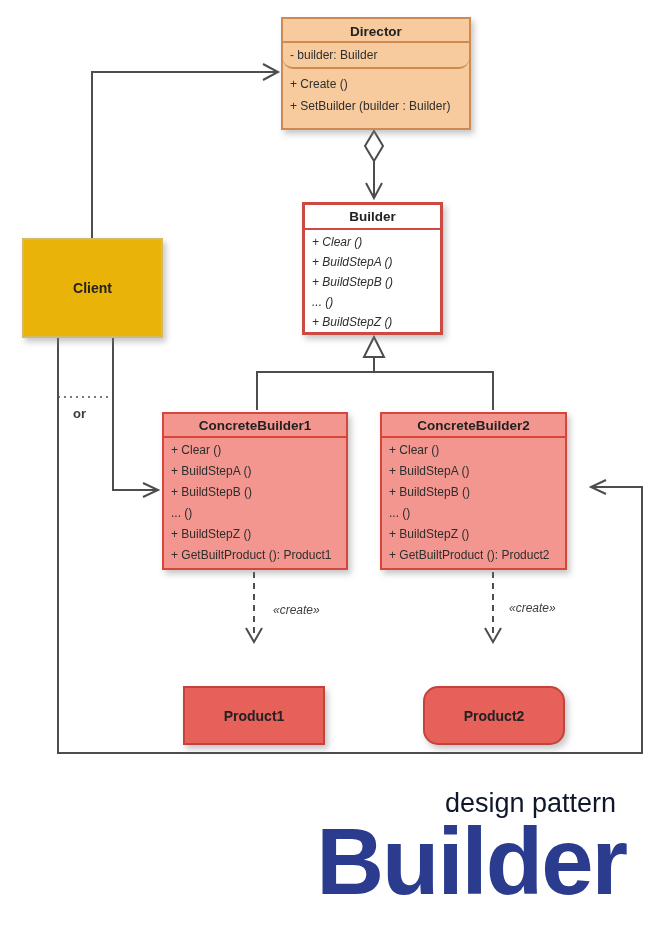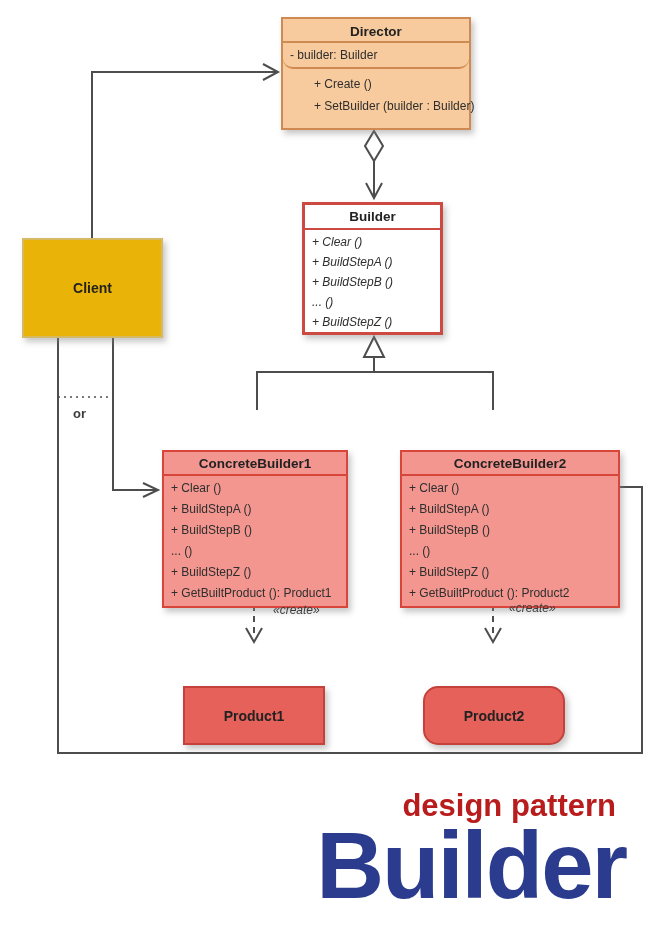--- a/index.html
+++ b/index.html
@@ -18,60 +18,60 @@
   .uml-title { font-weight:bold; font-size:13.5px; text-align:center; color:#222; }
   .uml-line  { font-size:12px; color:#2e2e2e; padding-left:7px; white-space:nowrap; }
 
   
   .director { left:281px; top:17px; width:190px; height:113px;
               background:#F7CB9D; border:2px solid #CE8A50; }
   .director .uml-title { height:24px; line-height:25px; border-bottom:2px solid #CE8A50; }
   .director .attrs  { height:26px; border-bottom:2px solid #CE8A50;border-radius:10px; }
   .director .attrs .uml-line { line-height:25px; }
   .director .methods { padding-top:4px; }
-  .director .methods .uml-line { line-height:22px;margin-left:24px; }
+  .director .methods .uml-line { line-height:22px; }
 
   
   .builder { left:302px; top:202px; width:141px; height:133px;
              background:#ffffff; border:3px solid #CC4A41; }
   .builder .uml-title { height:25px; line-height:24px; border-bottom:2px solid #CC4A41; }
   .builder .methods { padding-top:2px; }
   .builder .methods .uml-line { line-height:20px; font-style:italic; }
 
   
   .client { left:22px; top:238px; width:141px; height:100px;
             background:#eab308; border:2px solid #D5B964;
             display:flex; align-items:center; justify-content:center; }
   .client .uml-title { font-size:14px; }
 
   
-  .cb { background:#F2968F; border:2px solid #D8453B; width:186px; height:158px;margin-top:38px; }
+  .cb { background:#F2968F; border:2px solid #D8453B; width:186px; height:158px; }
   .cb1 { left:162px; top:412px; }
-  .cb2 { left:400px; top:412px; width:220px; }
+  .cb2 { left:380px; top:412px; width:187px; }
   .cb .uml-title { height:24px; line-height:23px; border-bottom:2px solid #D8453B; }
   .cb .methods { padding-top:2px; }
   .cb .methods .uml-line { line-height:21px; }
 
   
   .product { background:#E7615B; border:2px solid #C4423A; width:142px; height:59px;
              display:flex; align-items:center; justify-content:center;margin-top:42px; }
   .product1 { left:183px; top:644px; }
   .product2 { left:423px; top:644px;border-radius:15px; }
   .product .uml-title { font-size:14px; }
 
   
   .lbl { position:absolute; z-index:2; color:#3c3c3c; }
   .or-label { left:73px; top:406px; font-size:13px; font-weight:bold; }
   .create-label { font-size:12px; font-style:italic; }
   .create-left  { left:273px; top:603px; }
   .create-right { left:509px; top:601px; }
 
   
   .footer { position:absolute; right:38px; top:790px; text-align:right; z-index:2; }
-  .footer-subtitle { font-size:31px; font-weight:bold; color:#b91c1c;
+  .footer-subtitle { font-size:27px; font-weight:normal; color:#0f172a;
                      padding-right:10px; line-height:1.0; }
   .footer-title { font-size:94px; font-weight:bold; color:#2B3C8E;
                   line-height:0.95; letter-spacing:-2px; }
 </style>
 </head>
 <body>
 
 <div class="canvas">
 
   <svg class="connectors" width="664" height="942" viewBox="0 0 664 942">

